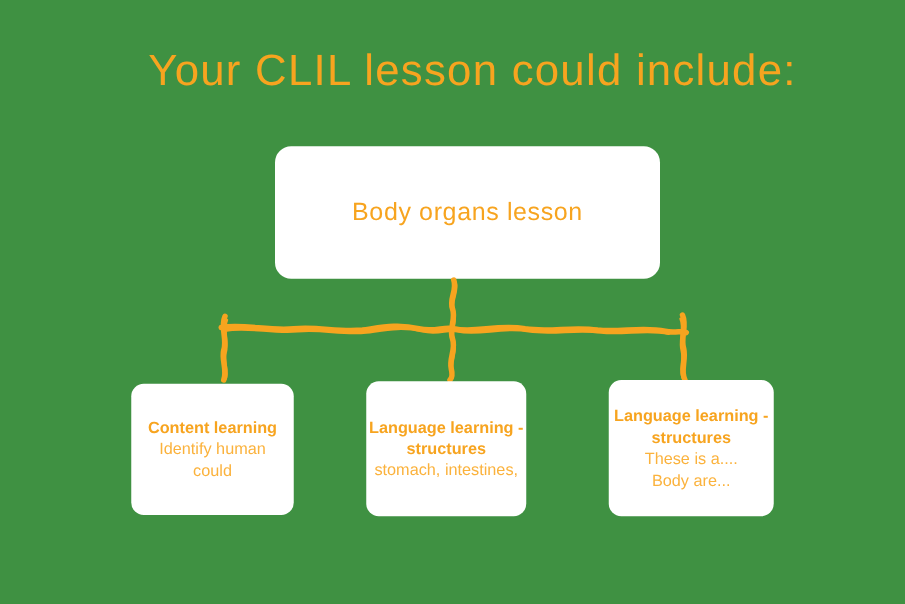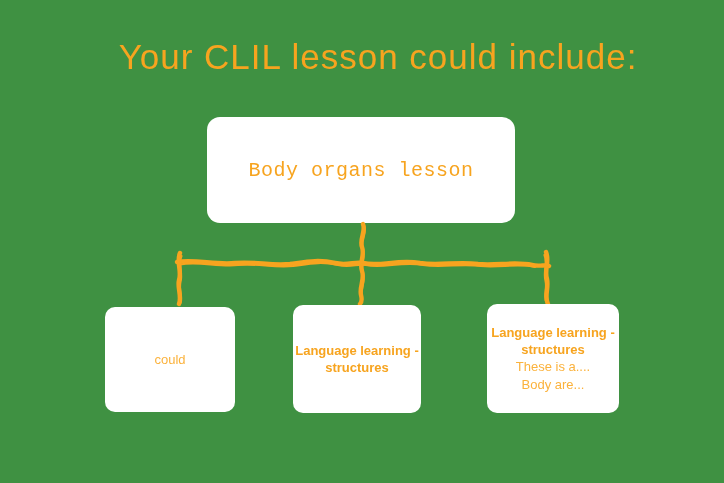--- a/index.html
+++ b/index.html
@@ -21,25 +21,25 @@
     top: 37px; left: 16px; width: 724px;
     text-align: center;
     font-size: 35px;
     letter-spacing: 1px;
     font-weight: 400;
     color: var(--accent-orange);
   }
 
   .root-node {
     position: absolute;
-    left: 207px; top: 117px;
+    left: 220px; top: 117px;
     width: 308px; height: 106px;
     background: var(--box-background);
     border-radius: 13px;
-    display: flex; align-items: center; justify-content: center; font-family: Liberation Mono, monospace;
+    display: flex; align-items: center; justify-content: center;
   }
   .root-node .node-label {
     font-size: 20px;
     letter-spacing: 0.5px;
     color: var(--accent-orange);
   }
 
   svg.connectors {
     position: absolute; inset: 0;
     width: 724px; height: 483px;
@@ -96,26 +96,29 @@
   <path class="stroke-texture" d="M 180 264.5 C 198 261 218 267 238 265 C 258 263 273 268 293 266 C 308 264 321 261 338 265 C 351 268 358 263 366 265 C 383 269 401 261 423 265 C 443 268 461 263 481 266 C 499 268 518 263 535 267"></path>
 
   <path class="stroke-main" d="M 180 253 C 176 262 182 271 179 280 C 177 288 182 296 179 304"></path>
   <path class="stroke-texture" d="M 181.5 256 C 178 264 183 273 180.5 282 C 178.5 290 183 297 180.5 303"></path>
 
   <path class="stroke-main" d="M 546 252 C 550 261 544 270 547 279 C 549 288 544 297 548 304"></path>
   <path class="stroke-texture" d="M 544.5 255 C 548 263 543 272 545.5 281 C 547.5 289 543 296 546.5 303"></path>
 </svg>
 
 <div class="child-node" id="child-0">
+  <div class="node-heading">Content learning</div>
+  <div class="node-body-line">Identify human</div>
   <div class="node-body-line">could</div>
 </div>
 
 <div class="child-node" id="child-1">
   <div class="node-heading">Language learning -</div>
   <div class="node-heading">structures</div>
+  <div class="node-body-line">stomach, intestines,</div>
 </div>
 
 <div class="child-node" id="child-2">
   <div class="node-heading">Language learning -</div>
   <div class="node-heading">structures</div>
   <div class="node-body-line">These is a....</div>
   <div class="node-body-line">Body are...</div>
 </div>
 
 </body></html>

